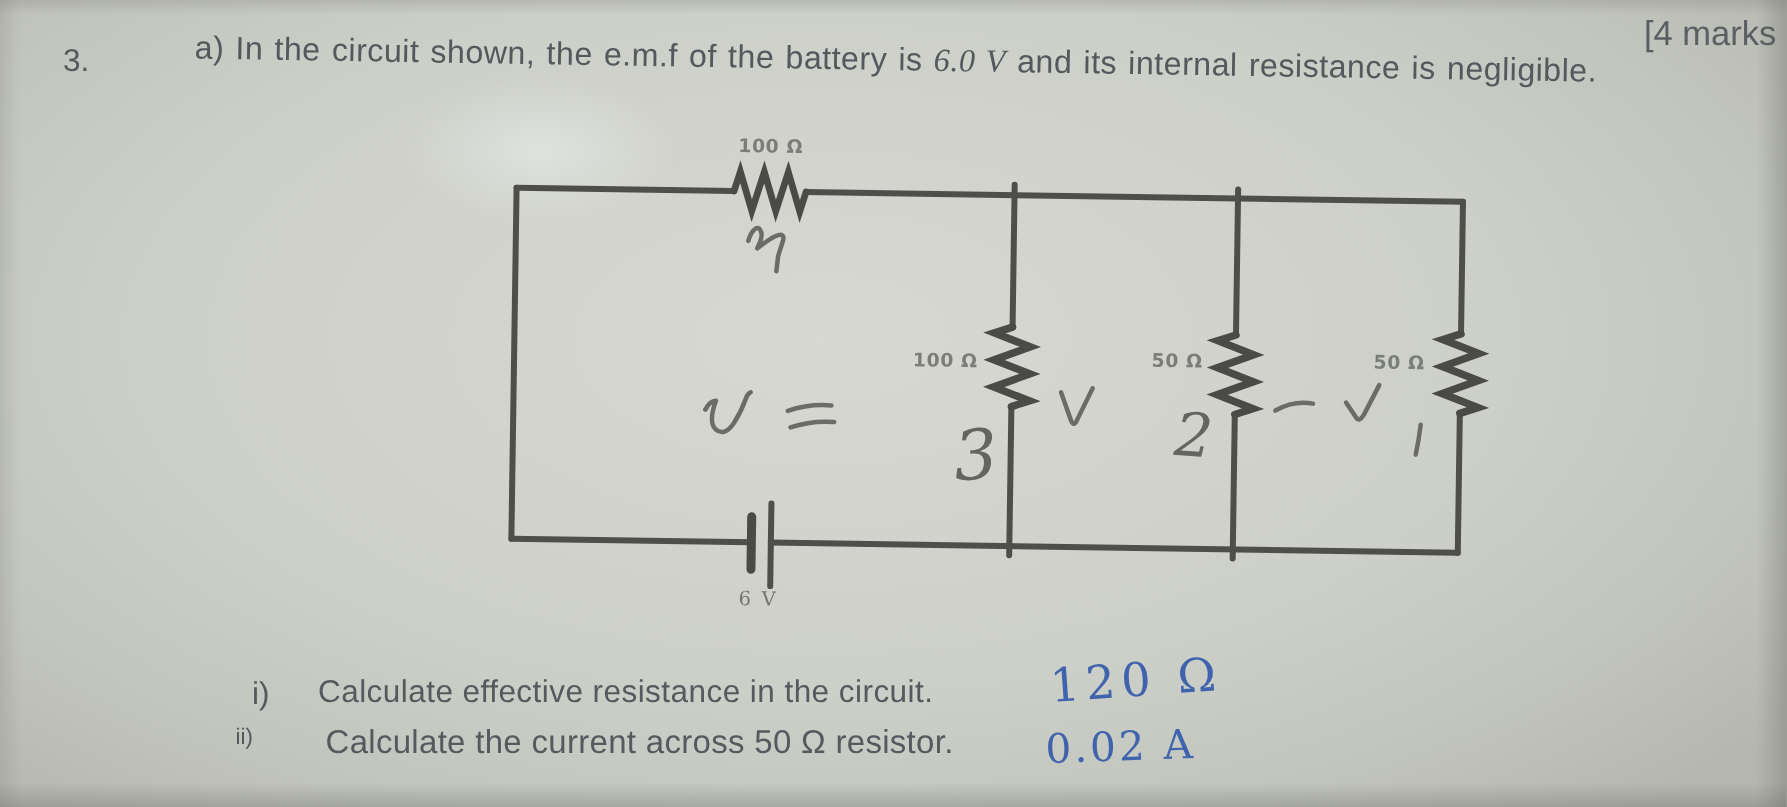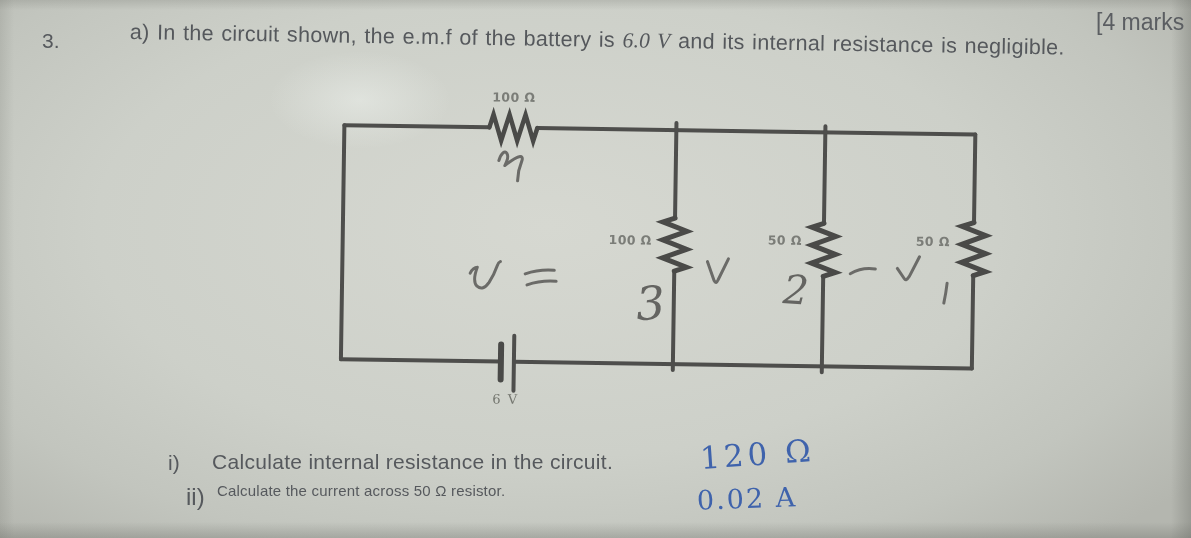--- a/index.html
+++ b/index.html
@@ -15,22 +15,22 @@
     font-family:"Liberation Sans",sans-serif;
   }
   .print{position:absolute;color:#56595d;}
   .qnum{left:42px;top:29px;font-size:21px;}
   .qline{left:130px;top:20px;font-size:21.5px;letter-spacing:.3px;word-spacing:1.2px;
          transform:rotate(.95deg);transform-origin:0 0;white-space:nowrap;color:#55585c;}
   .emf{font-family:"Liberation Serif",serif;font-style:italic;margin-top:33px;}
   .marks{left:1096px;top:9px;font-size:23px;color:#5b5e62;}
   .subq-label1{left:168px;top:451px;font-size:21px;}
   .subq-text1{left:212px;top:450px;font-size:21px;letter-spacing:.3px;white-space:nowrap;}
-  .subq-label2{left:186px;top:483px;font-size:24px;}
-  .subq-text2{left:217px;top:482px;font-size:15px;letter-spacing:.2px;white-space:nowrap;}
+  .subq-label2{left:157px;top:483px;font-size:15px;}
+  .subq-text2{left:217px;top:482px;font-size:22px;letter-spacing:.2px;white-space:nowrap;}
   .pen{position:absolute;font-family:"DejaVu Serif",serif;color:#3f63ac;}
   .ans1{left:700px;top:436px;font-size:31px;letter-spacing:4px;transform:rotate(-4deg);}
   .ans2{left:697px;top:483px;font-size:27px;letter-spacing:2px;transform:rotate(-2deg);}
   .circuit{position:absolute;left:332px;top:84px;transform:rotate(.85deg);transform-origin:0 0;}
   .wire{stroke:#4e4e4c;stroke-width:4;fill:none;stroke-linecap:round;}
   .zz{stroke:#4a4a48;stroke-width:5;fill:none;stroke-linejoin:miter;stroke-linecap:round;}
   .zzh{stroke-width:4.5;}
   .plate-thick{stroke:#4a4a48;stroke-width:6;stroke-linecap:round;}
   .plate-thin{stroke:#4e4e4c;stroke-width:4;stroke-linecap:round;}
   .rlabel{font-family:"DejaVu Sans",sans-serif;font-size:12.5px;fill:#7b7d78;font-weight:600;letter-spacing:.4px;}
@@ -100,20 +100,20 @@
     </g>
 
     <path class="pencil" d="M168,74 c2,-7 6,-11 8,-7 c2,3 0,8 -2,12 c5,-4 10,-8 14,-9 c3,-1 4,1 3,4 l-3,10 l-1,10"></path>
     <path class="pencil" d="M141,187 q3,-6 7,-6 M148,181 q-5,14 0,19 q6,5 12,-4 q5,-8 8,-17 q1,-3 3,-4 M196,187 q14,-5 29,-4 M198,198 q14,-5 29,-4"></path>
     <path class="pencil" d="M378,172 l7,19 q2,4 4,-1 l10,-21"></path>
     <path class="pencil" d="M521,182 q12,-7 25,-5 M568,176 l7,10 q2,3 5,-2 l10,-20"></path>
     <path class="pencil" d="M618,190 q-1,10 -3,20"></path>
   </svg>
 
   <span class="print subq-label1">i)</span>
-  <span class="print subq-text1">Calculate internal resistance in the circuit.</span>
+  <span class="print subq-text1">Calculate effective resistance in the circuit.</span>
   <span class="pen ans1">120 Ω</span>
 
   <span class="print subq-label2">ii)</span>
   <span class="print subq-text2">Calculate the current across 50 Ω resistor.</span>
   <span class="pen ans2">0.02 A</span>
 
 </div>
 
 </body></html>

